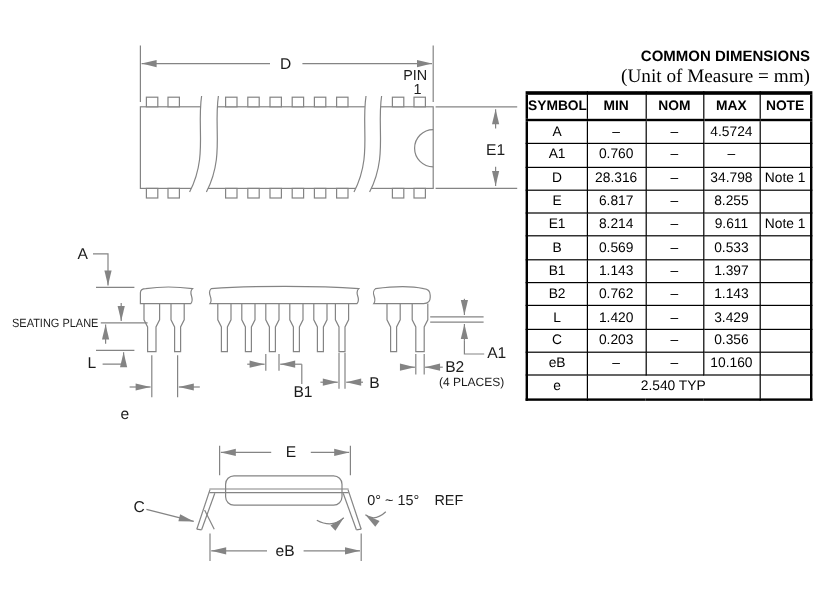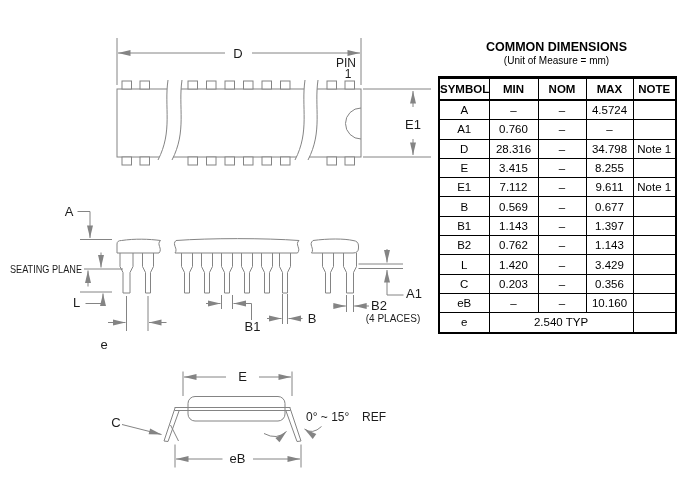--- a/index.html
+++ b/index.html
@@ -5,23 +5,23 @@
   html,body{margin:0;padding:0;background:#fff;}
   .sheet{position:relative;width:700px;height:498px;background:#fff;overflow:hidden;
          font-family:"Liberation Sans",sans-serif;}
   svg{position:absolute;left:0;top:0;}
   .ln{stroke:#848484;stroke-width:1;fill:none;}
   .fw{stroke:#848484;stroke-width:1;fill:#fff;}
   .band{fill:#fff;stroke:none;}
   .dt{font-family:"Liberation Sans",sans-serif;fill:#1c1c1c;font-size:13px;}
   .dt-md{font-size:12px;}
   .dt-sm{font-size:10px;}
-  .tblock{position:absolute;left:438px;top:40px;width:237px;text-align:center;color:#000;}
+  .tblock{position:absolute;left:438px;top:40px;width:237px;text-align:right;color:#000;}
   .t1{font-size:12.5px;font-weight:bold;letter-spacing:0;}
-  .t2{font-size:10px;margin-top:1px;}
+  .t2{font-size:16px;margin-top:1px;font-family:Liberation Serif, serif;}
   table.dim{position:absolute;left:438px;top:76px;width:237px;border-collapse:collapse;
             table-layout:fixed;font-size:11.5px;color:#000;background:#fff;}
   table.dim th,table.dim td{border:1px solid #000;text-align:center;padding:0;overflow:hidden;}
   table.dim th{height:20px;font-weight:bold;font-size:11.5px;}
   table.dim td{height:18.3px;}
   table.dim{border:2px solid #000;border-top:3px solid #000;}
   table.dim thead th{border-bottom:2px solid #000;}
 </style>
 </head>
 <body>
@@ -265,37 +265,37 @@
     </tr>
     <tr>
       <td>D</td>
       <td>28.316</td>
       <td>–</td>
       <td>34.798</td>
       <td>Note 1</td>
     </tr>
     <tr>
       <td>E</td>
-      <td>3.415</td>
+      <td>6.817</td>
       <td>–</td>
       <td>8.255</td>
       <td></td>
     </tr>
     <tr>
       <td>E1</td>
-      <td>7.112</td>
+      <td>8.214</td>
       <td>–</td>
       <td>9.611</td>
       <td>Note 1</td>
     </tr>
     <tr>
       <td>B</td>
       <td>0.569</td>
       <td>–</td>
-      <td>0.677</td>
+      <td>0.533</td>
       <td></td>
     </tr>
     <tr>
       <td>B1</td>
       <td>1.143</td>
       <td>–</td>
       <td>1.397</td>
       <td></td>
     </tr>
     <tr>

